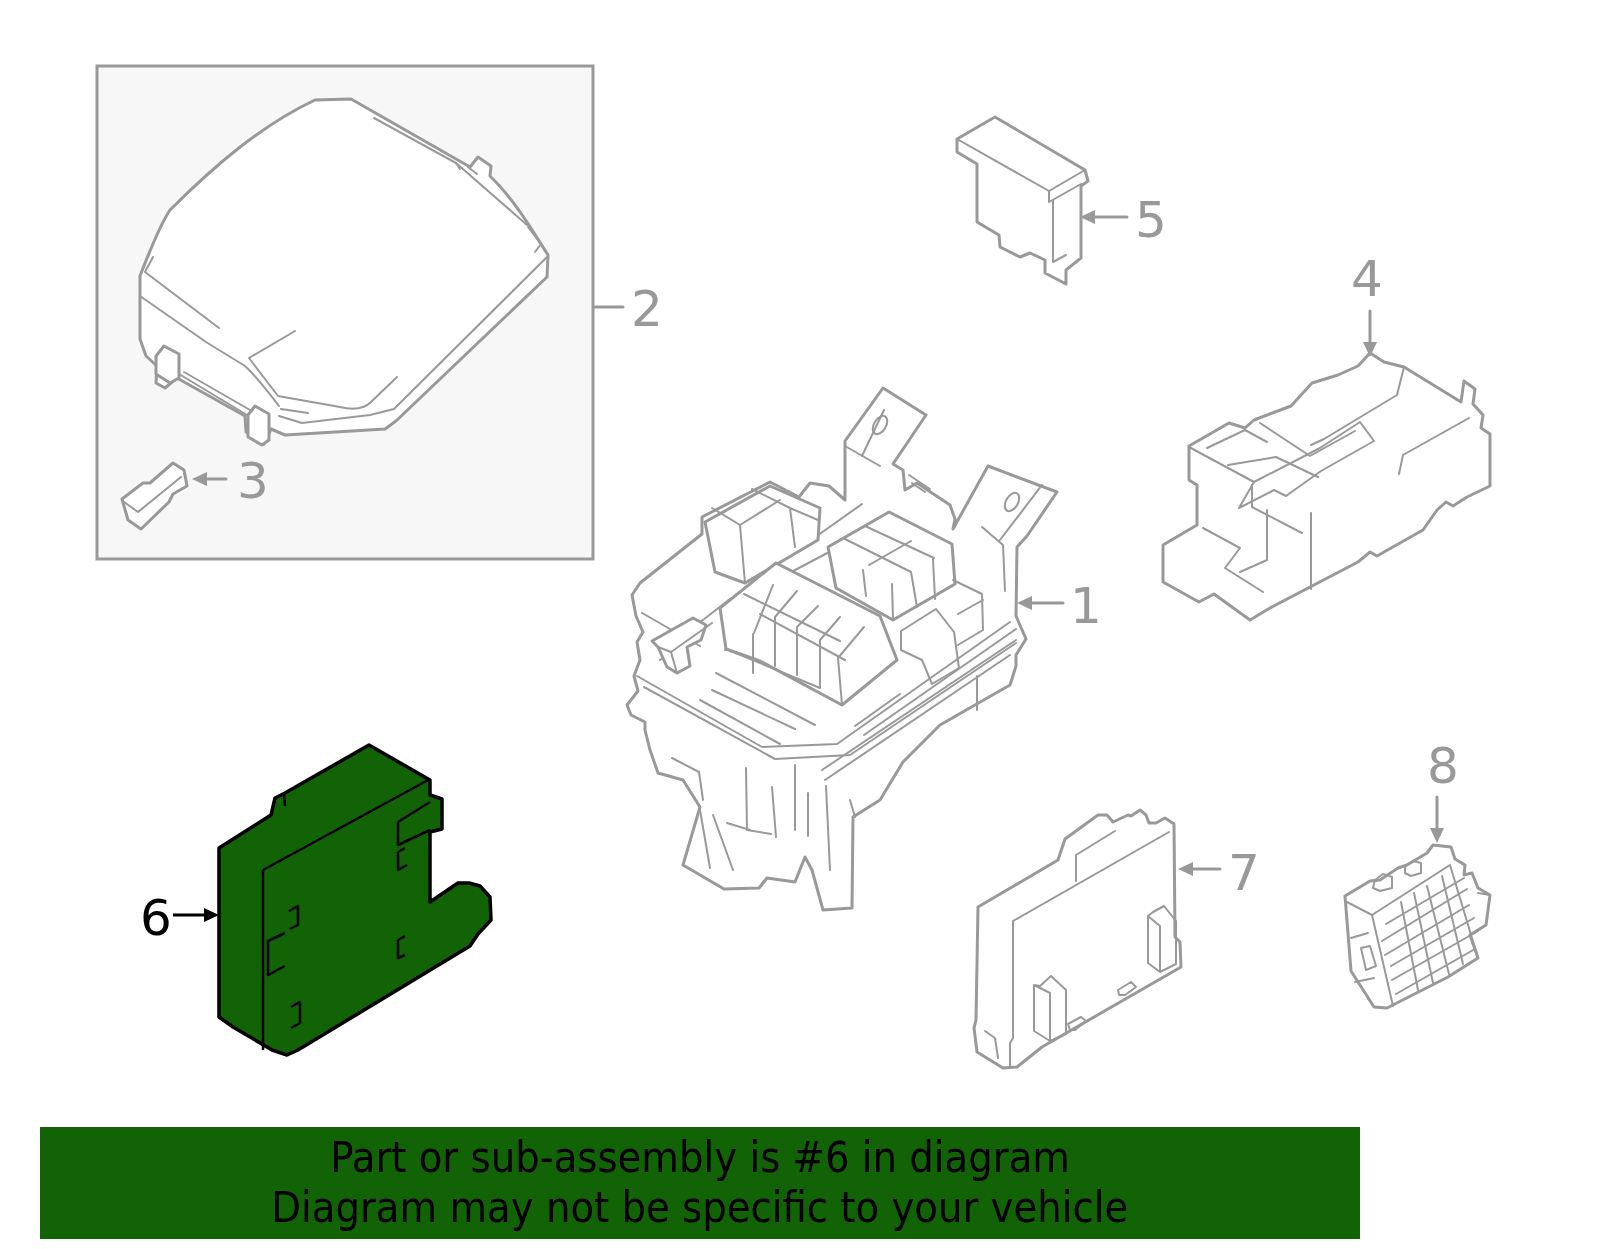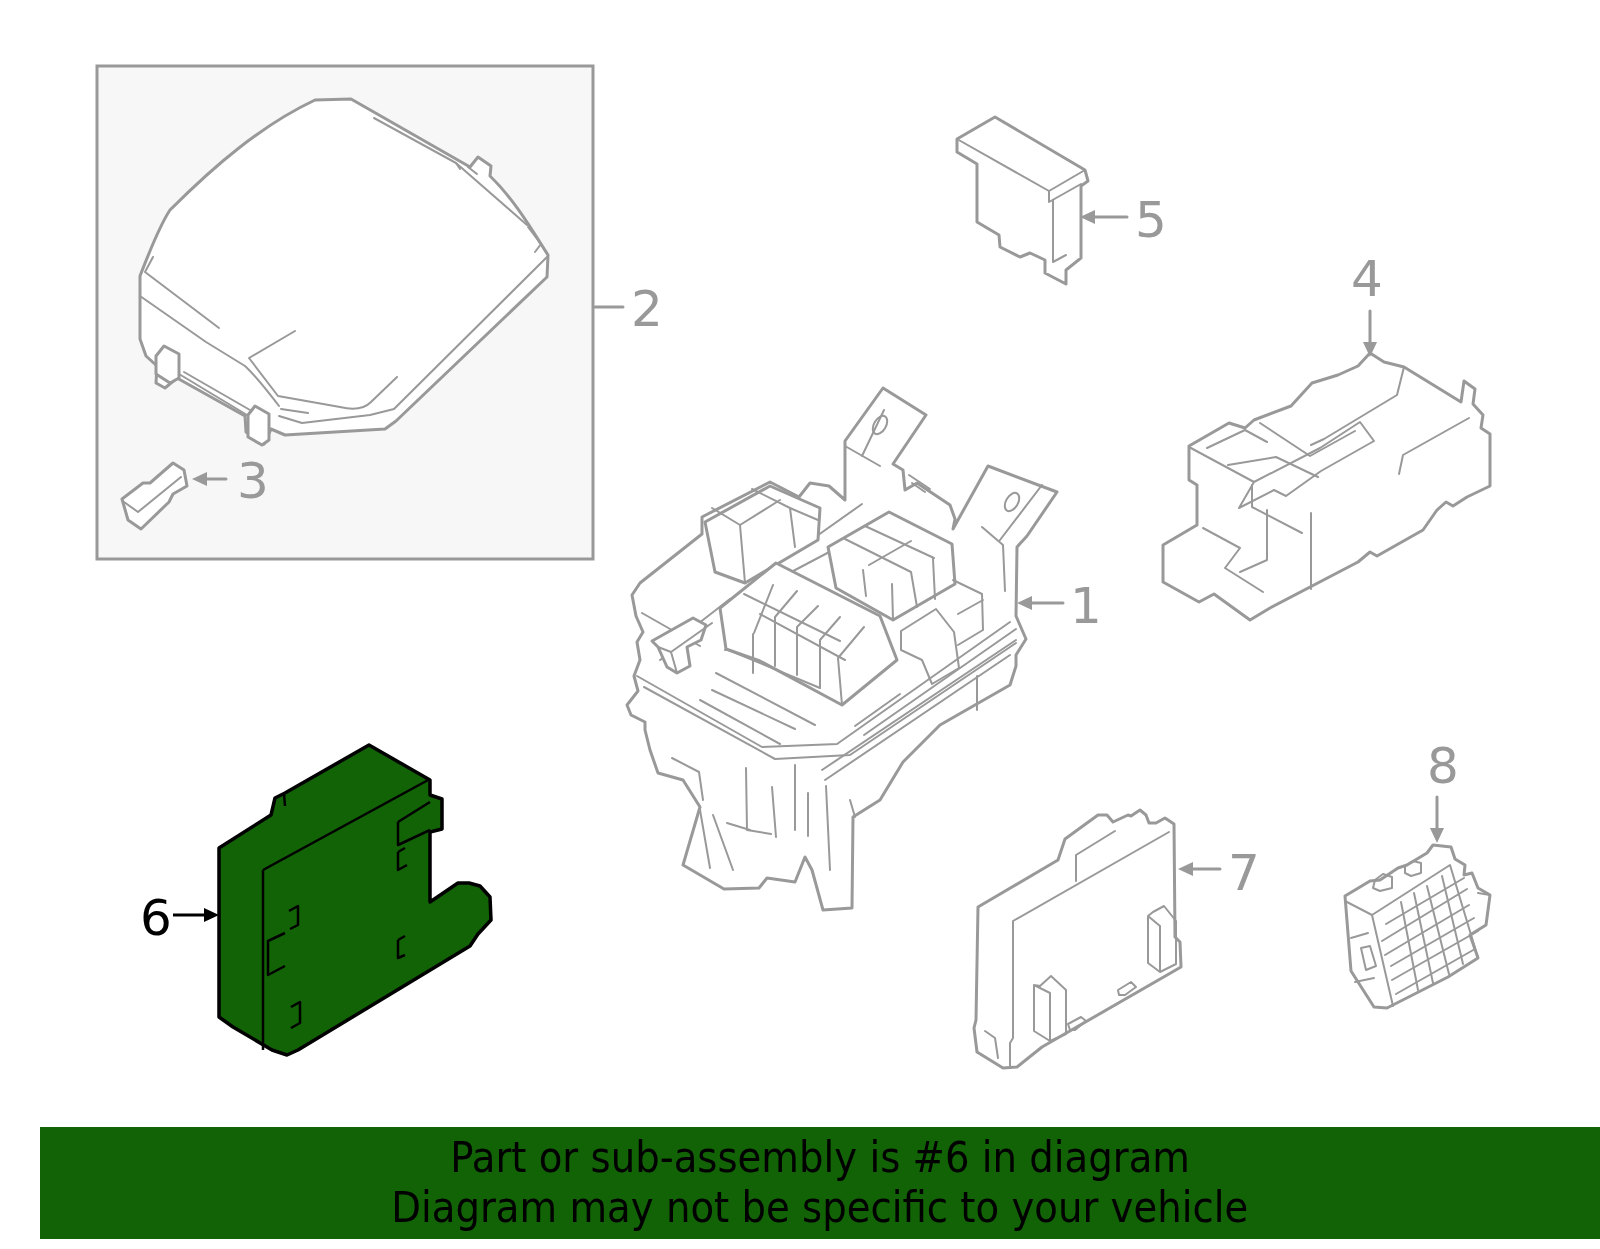--- a/index.html
+++ b/index.html
@@ -5,21 +5,21 @@
   html, body { margin: 0; padding: 0; background: #ffffff; }
   body { width: 1600px; height: 1249px; position: relative; overflow: hidden; font-family: "DejaVu Sans", sans-serif; }
   #diagram { position: absolute; left: 0; top: 0; width: 1600px; height: 1249px; }
   .gray { fill: none; stroke: #999999; stroke-width: 3; stroke-linejoin: round; stroke-linecap: round; }
   .gray-thin { fill: none; stroke: #999999; stroke-width: 2; stroke-linejoin: round; stroke-linecap: round; }
   .gray-fill { fill: #ffffff; stroke: #999999; stroke-width: 3; stroke-linejoin: round; }
   .callout { font-family: "DejaVu Sans", sans-serif; font-size: 50px; fill: #999999; }
   .callout-hl { font-family: "DejaVu Sans", sans-serif; font-size: 50px; fill: #000000; }
   .hl-fill { stroke: #000000; stroke-width: 3.5; stroke-linejoin: round; }
   .hl-line { fill: none; stroke: #000000; stroke-width: 2.5; stroke-linejoin: round; }
-  #banner { position: absolute; left: 40px; top: 1127px; width: 1560px; height: 112px; display: flex; flex-direction: column; align-items: center; justify-content: center; }
+  #banner { position: absolute; left: 40px; top: 1127px; width: 1320px; height: 112px; display: flex; flex-direction: column; align-items: center; justify-content: center; }
   #banner span { display: block; color: #000000; font-family: "DejaVu Sans", sans-serif; font-size: 42px; line-height: 50px; transform: scaleX(0.92); white-space: nowrap; }
 </style>
 </head>
 <body>
 
 <svg id="diagram" viewBox="0 0 1600 1249" xmlns="http://www.w3.org/2000/svg">
 
   <g>
     <rect x="97" y="66" width="496" height="493" fill="#f7f7f7" stroke="#999999" stroke-width="3"></rect>
   </g>

